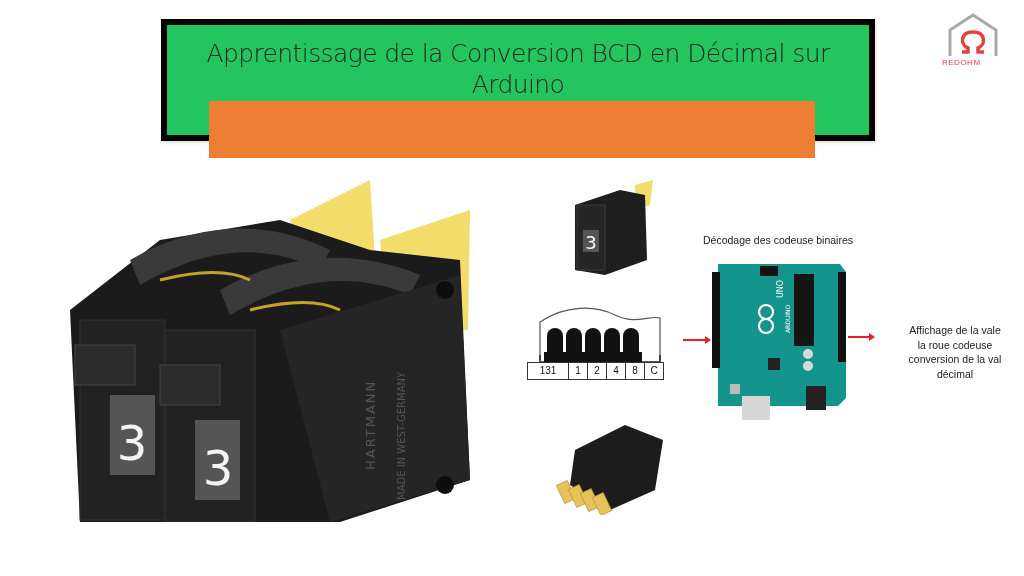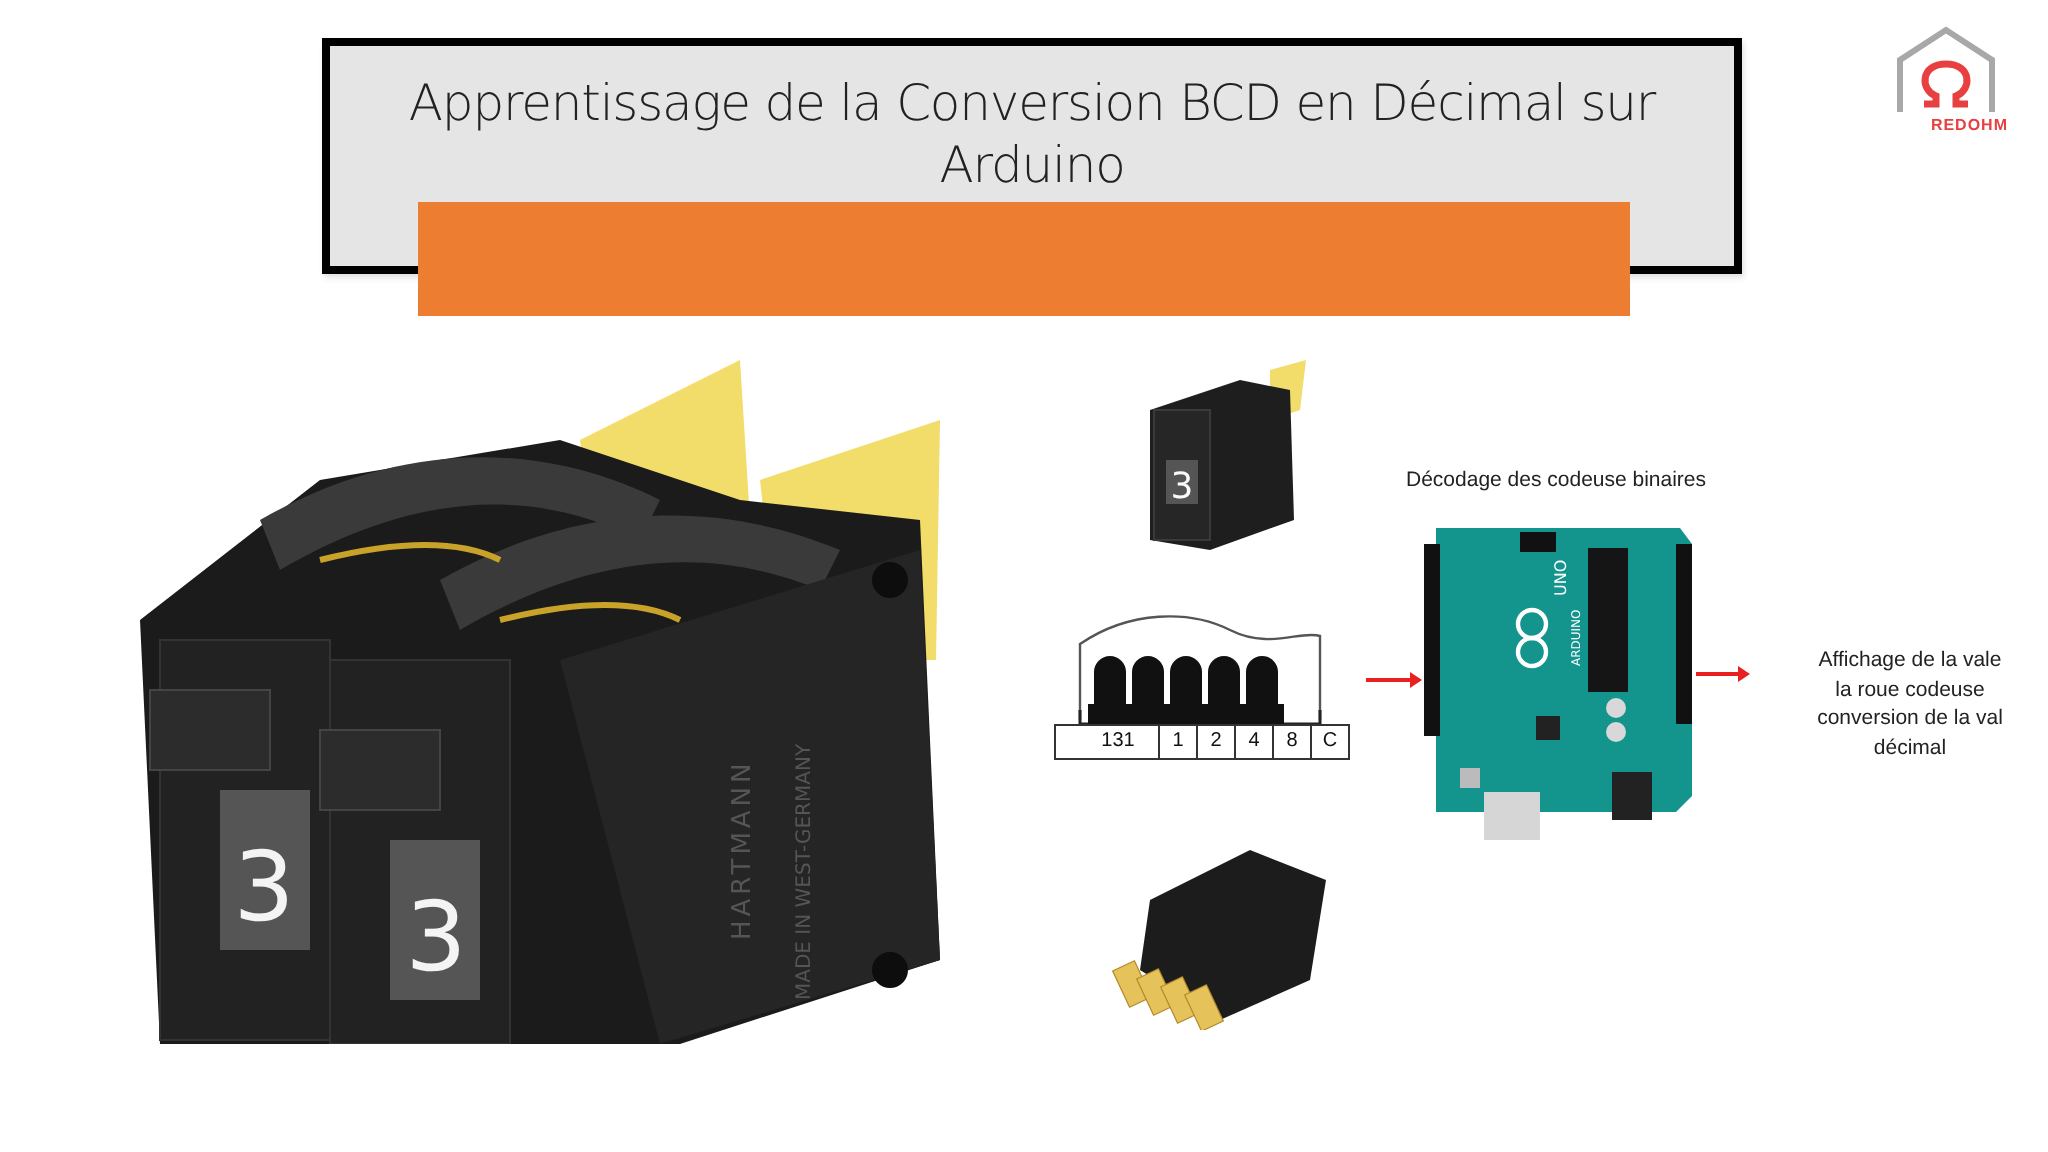--- a/index.html
+++ b/index.html
@@ -1,30 +1,30 @@
 <!DOCTYPE html>
 <html><head>
 <meta charset="utf-8">
 <style>
   html, body { margin: 0; padding: 0; }
   body { width: 1024px; height: 576px; background: #ffffff; position: relative; overflow: hidden; font-family: "Liberation Sans", sans-serif; }
 
-  .title-box { position: absolute; left: 161px; top: 19px; width: 702px; height: 110px; background: #e5e5e5; border: 4px solid #000000; box-shadow: 1px 2px 3px rgba(0,0,0,0.12); }
+  .title-box { position: absolute; left: 161px; top: 19px; width: 702px; height: 110px; background: #22c55e; border: 6px solid #000000; box-shadow: 1px 2px 3px rgba(0,0,0,0.12); }
   .title-text { position: absolute; left: 0; right: 0; top: 13px; text-align: center; font-size: 25px; line-height: 31px; color: #222; font-family: "DejaVu Sans", sans-serif; font-weight: 300; letter-spacing: -0.6px; }
   .orange-bar { position: absolute; left: 209px; top: 101px; width: 606px; height: 57px; background: #ed7d31; }
 
   .logo { position: absolute; left: 942px; top: 12px; width: 62px; height: 60px; }
-  .logo-text { position: absolute; left: 0; right: 0; top: 46px; text-align: right; font-size: 8px; font-weight: bold; color: #e84040; letter-spacing: 0.5px; }
+  .logo-text { position: absolute; left: 0; right: 0; top: 46px; text-align: left; font-size: 8px; font-weight: normal; color: #e84040; letter-spacing: 0.5px; }
 
   
   .big-photo { position: absolute; left: 40px; top: 180px; width: 450px; height: 342px; }
 
   .small-switch { position: absolute; left: 565px; top: 180px; width: 90px; height: 95px; }
   .switch-diagram { position: absolute; left: 525px; top: 300px; width: 140px; height: 80px; }
-  .diagram-cells { position: absolute; left: 527px; top: 362px; display: flex; height: 16px; border: 1px solid #333; padding-left: 11px; }
+  .diagram-cells { position: absolute; left: 527px; top: 362px; display: flex; height: 16px; border: 1px solid #333; }
   .diagram-cell { border-right: 1px solid #333; font-size: 10px; line-height: 16px; text-align: center; color: #111; }
   .diagram-cell:last-child { border-right: none; }
   .bottom-switch { position: absolute; left: 555px; top: 420px; width: 110px; height: 95px; }
 
   .arrow { position: absolute; height: 2px; background: #e82020; }
   .arrow::after { content: ""; position: absolute; right: -2px; top: -3px; border-left: 6px solid #e82020; border-top: 4px solid transparent; border-bottom: 4px solid transparent; }
 
   .decode-label { position: absolute; left: 703px; top: 234px; font-size: 10.5px; color: #222; white-space: nowrap; }
   .arduino { position: absolute; left: 710px; top: 258px; width: 138px; height: 162px; }
   .display-label { position: absolute; left: 880px; top: 323px; width: 150px; font-size: 10.5px; line-height: 14.5px; color: #222; text-align: center; white-space: nowrap; }

